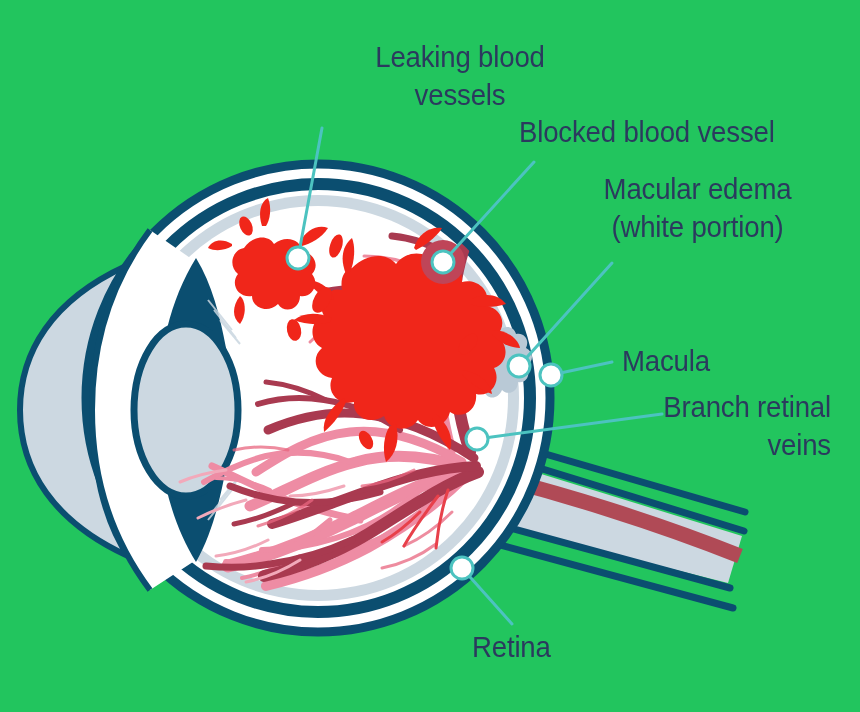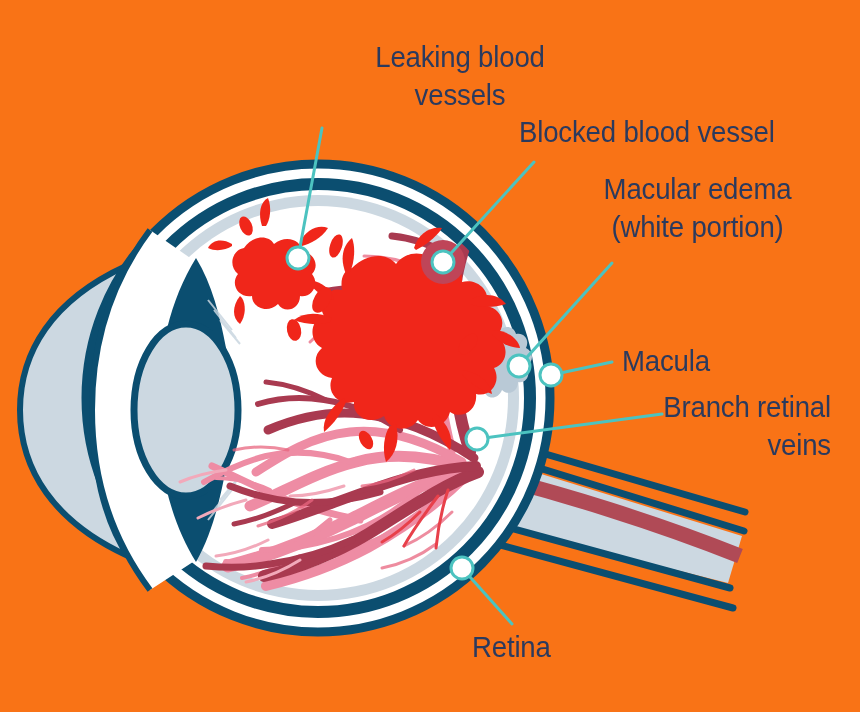--- a/index.html
+++ b/index.html
@@ -4,21 +4,21 @@
 <style>
   html, body {
     margin: 0;
     padding: 0;
     background: #f5f5f4;
   }
   #root {
     position: relative;
     width: 860px;
     height: 712px;
-    background: #f97316;
+    background: #22c55e;
     overflow: hidden;
     font-family: "Liberation Sans", "DejaVu Sans", sans-serif;
   }
   #diagram { position: absolute; inset: 0; }
   .label {
     position: absolute;
     color: #2b3a5e;
     font-family: "Liberation Sans", "DejaVu Sans", sans-serif;
     font-size: 30px;
     line-height: 1.25;

